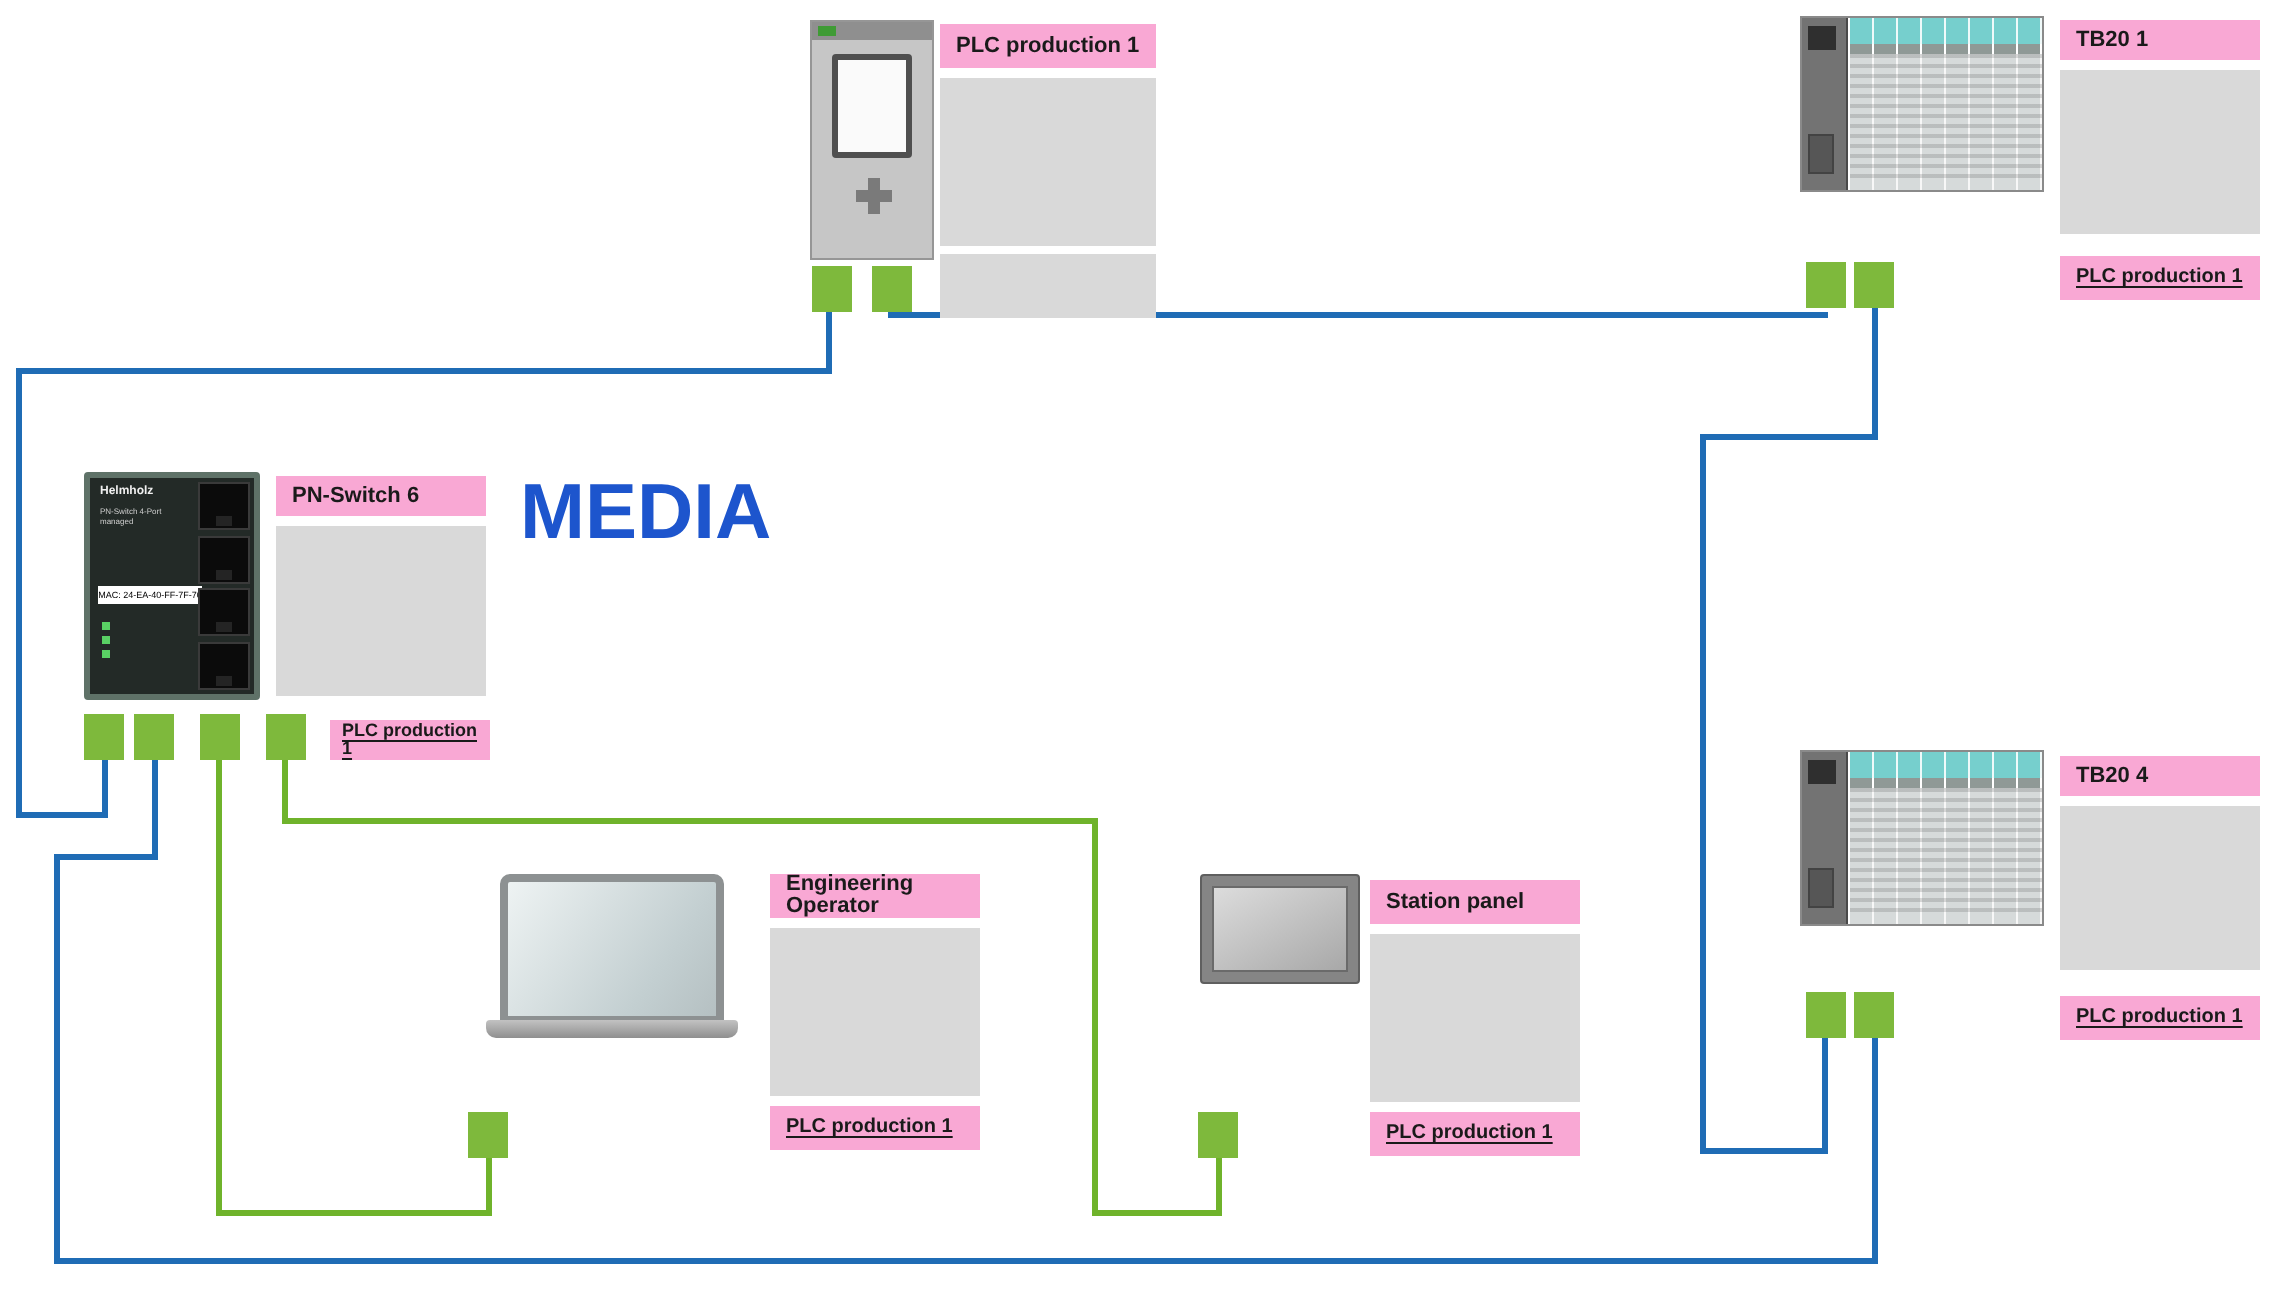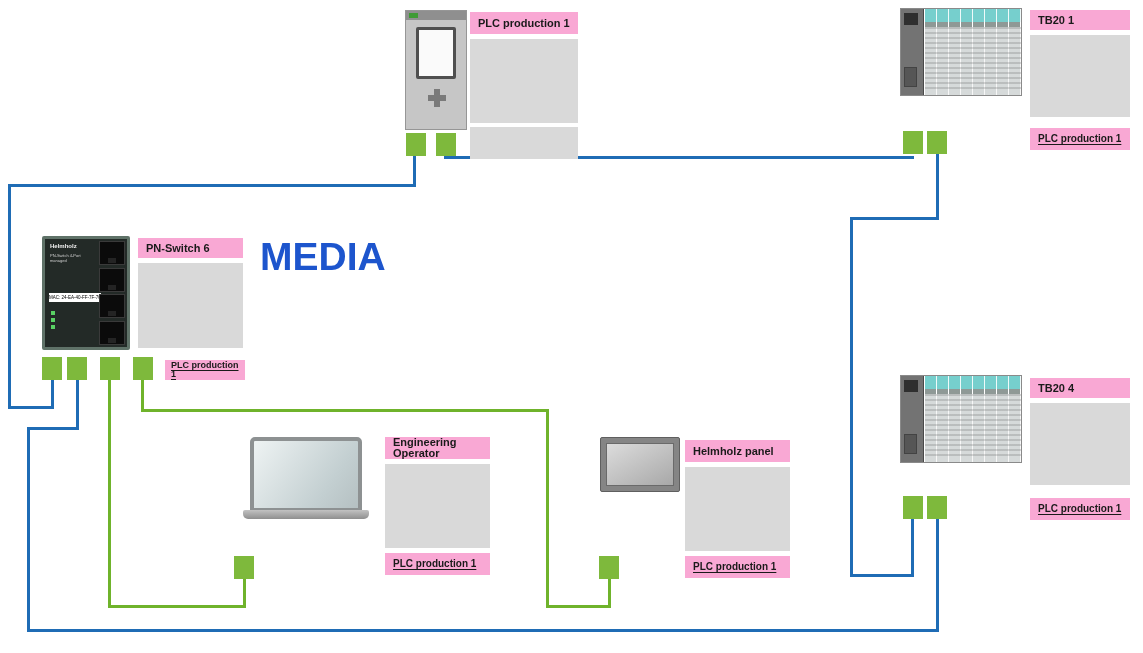--- a/index.html
+++ b/index.html
@@ -172,21 +172,21 @@
     <div class="laptop-base"></div>
   </div>
   <div class="label-box" style="left:385px;top:437px;width:105px;height:22px">Engineering Operator</div>
   <div class="gray-box" style="left:385px;top:464px;width:105px;height:84px"></div>
   <div class="label-box assign" style="left:385px;top:553px;width:105px;height:22px">PLC production 1</div>
   <div class="port" style="left:234px;top:556px"></div>
 
   <div class="oppanel">
     <div class="oppanel-screen"></div>
   </div>
-  <div class="label-box" style="left:685px;top:440px;width:105px;height:22px">Helmholz panel</div>
+  <div class="label-box" style="left:685px;top:440px;width:105px;height:22px">Station panel</div>
   <div class="gray-box" style="left:685px;top:467px;width:105px;height:84px"></div>
   <div class="label-box assign" style="left:685px;top:556px;width:105px;height:22px">PLC production 1</div>
   <div class="port" style="left:599px;top:556px"></div>
 
   <div class="tb20" style="left:900px;top:375px">
     <div class="tb20-head"></div>
     <div class="tb20-modules">
       <div class="tb20-ledrow"></div>
     </div>
   </div>

